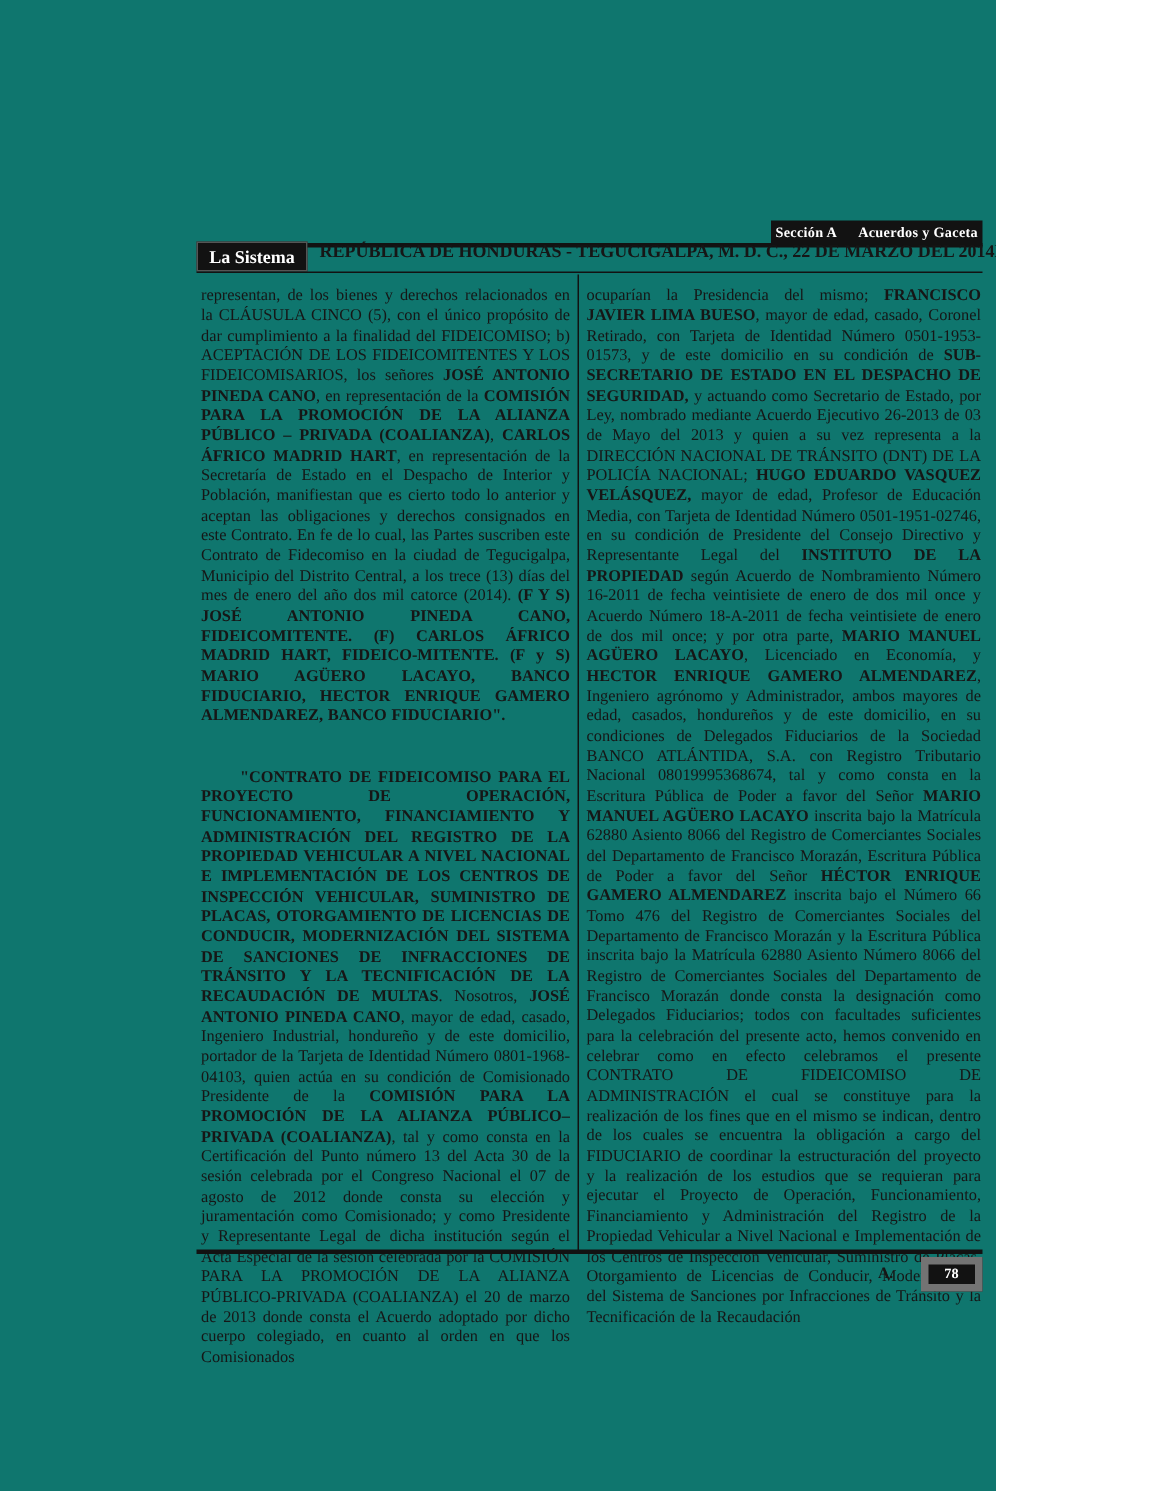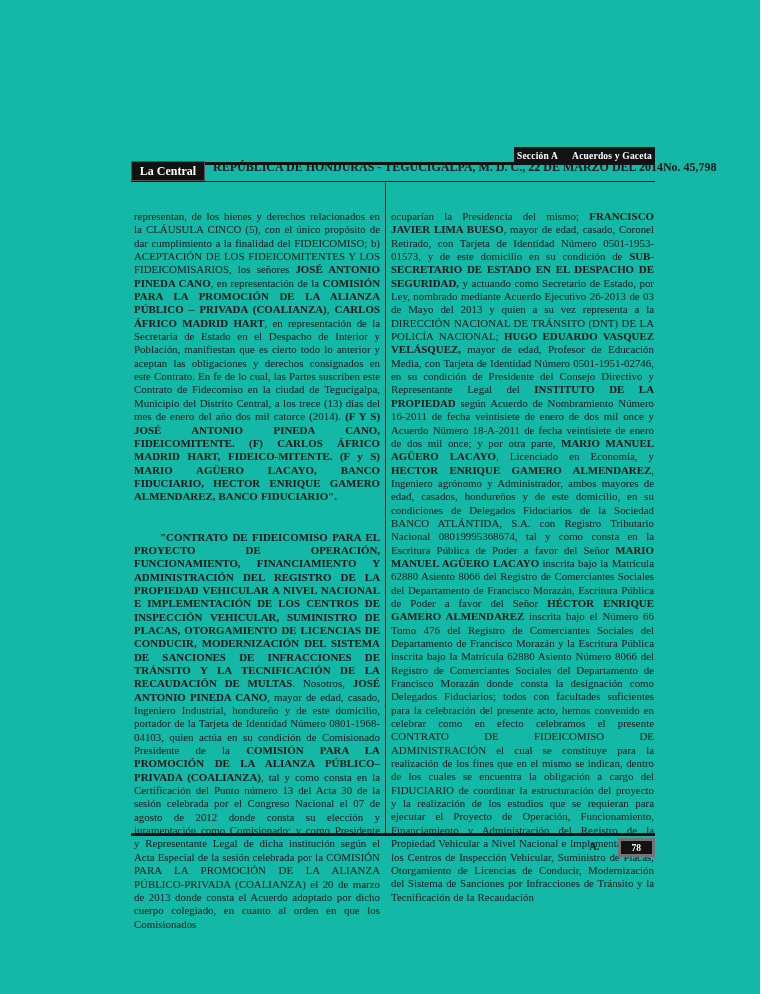--- a/index.html
+++ b/index.html
@@ -1,22 +1,22 @@
 <!DOCTYPE html>
 <html><head>
 <meta charset="utf-8">
 <style>
   * { margin: 0; padding: 0; box-sizing: border-box; }
   html, body { background: #ffffff; }
   body { font-family: "Liberation Serif", serif; color: #161616; }
   .page {
     position: relative;
-    width: 760px;
+    width: 664px;
     height: 994px;
-    background: #14b8a6;
+    background: #0f766e;
     overflow: hidden;
   }
   
   .section-tag {
     position: absolute;
     left: 514px; top: 147px;
     width: 141px; height: 17px;
     background: #121212;
     color: #ffffff;
     font-weight: bold;
@@ -74,21 +74,20 @@
     position: absolute;
     left: 385px; top: 183px;
     width: 1.4px; height: 651px;
     background: #121212;
   }
   .para {
     font-size: 10.9px;
     line-height: 13.35px;
     text-align: justify;
     word-spacing: 0.4px;
-    margin-top: 19px;
   }
   .para + .para { margin-top: 27px; }
   .para.indent { text-indent: 26px; }
   
   .rule-bottom {
     position: absolute;
     left: 131px; top: 833px;
     width: 524px; height: 2.6px;
     background: #121212;
   }
@@ -101,36 +100,36 @@
     font-size: 10.5px;
   }
   .page-number-badge {
     display: inline-block;
     background: #121212;
     color: #ffffff;
     font-size: 9.5px;
     font-weight: bold;
     padding: 1.5px 11px;
     margin-left: 18px;
-    border: 3px solid #737373;
+    border: 5px solid #737373;
     vertical-align: middle;
   }
 </style>
 </head>
 <body>
 
 <div class="page">
 
   <div class="section-tag">
     <span>Sección A</span>
     <span>Acuerdos y Gaceta</span>
   </div>
 
   <div class="masthead-box">
-    <span>La Central</span>
+    <span>La Sistema</span>
   </div>
   <div class="rule-thick-top"></div>
   <div class="dateline-row">
     <span>REPÚBLICA DE HONDURAS  - TEGUCIGALPA, M. D. C.,  22 DE MARZO DEL 2014</span>
     <span>No. 45,798</span>
   </div>
   <div class="rule-thin-header"></div>
 
   <div class="col-divider"></div>
 

